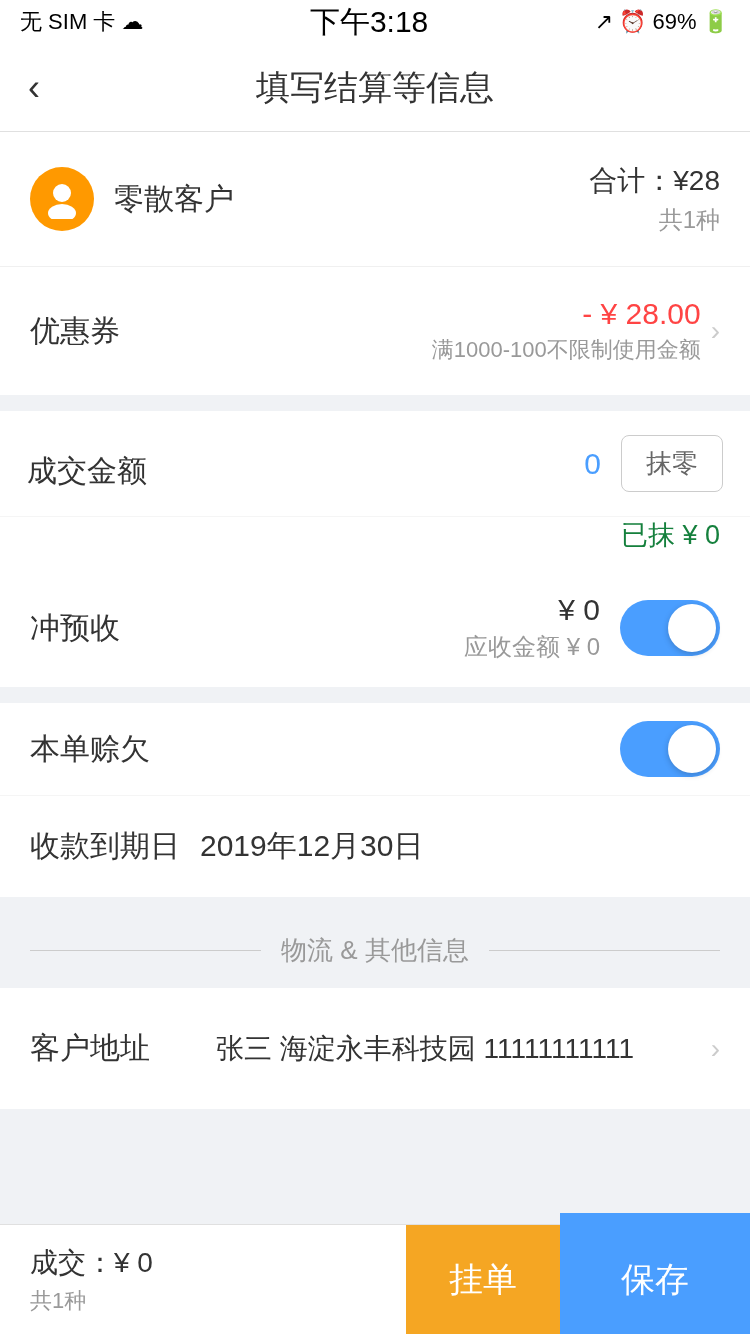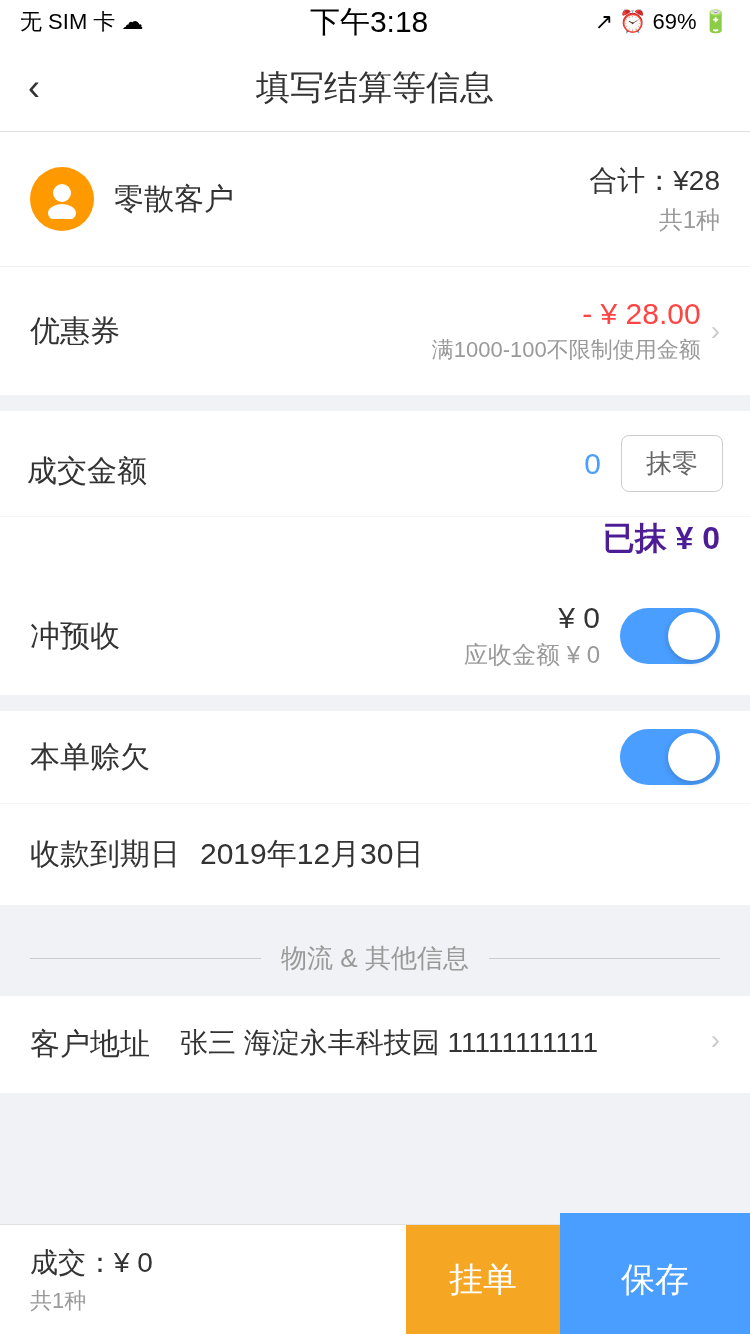--- a/index.html
+++ b/index.html
@@ -111,21 +111,21 @@
     .deal-value { font-size: 30px; color: #4a9eff; }
     .round-zero-btn {
       border: 1px solid #ccc;
       border-radius: 8px;
       padding: 10px 24px;
       font-size: 26px;
       color: #666;
       background: #fff;
       cursor: pointer;
     }
-    .deal-sub { font-size: 32px; color: #4c1d95; font-weight: bold; }
+    .deal-sub { font-size: 27px; color: #15803d; }
 
     
     .advance-row {
       display: flex;
       align-items: center;
       justify-content: space-between;
       padding: 24px 30px;
       background: #fff;
     }
     .advance-label { font-size: 30px; color: #333; }
@@ -188,24 +188,25 @@
     .divider-line {
       flex: 1;
       height: 1px;
       background: #ccc;
     }
     .divider-text { font-size: 26px; color: #999; }
 
     
     .address-row {
       display: flex;
-      align-items: flex-start;
-      justify-content: space-between;
-      padding: 28px 30px;
-      background: #fff;
+      align-items: center;
+      justify-content: space-between;
+      padding: 40px 30px;
+      background: #fff;
+      gap: 36px;
     }
     .address-label { font-size: 30px; color: #333; margin-right: 30px; white-space: nowrap; }
     .address-value { font-size: 28px; color: #333; flex: 1; }
 
     
     .bottom-bar {
       position: fixed;
       bottom: 0;
       left: 0;
       width: 750px;

